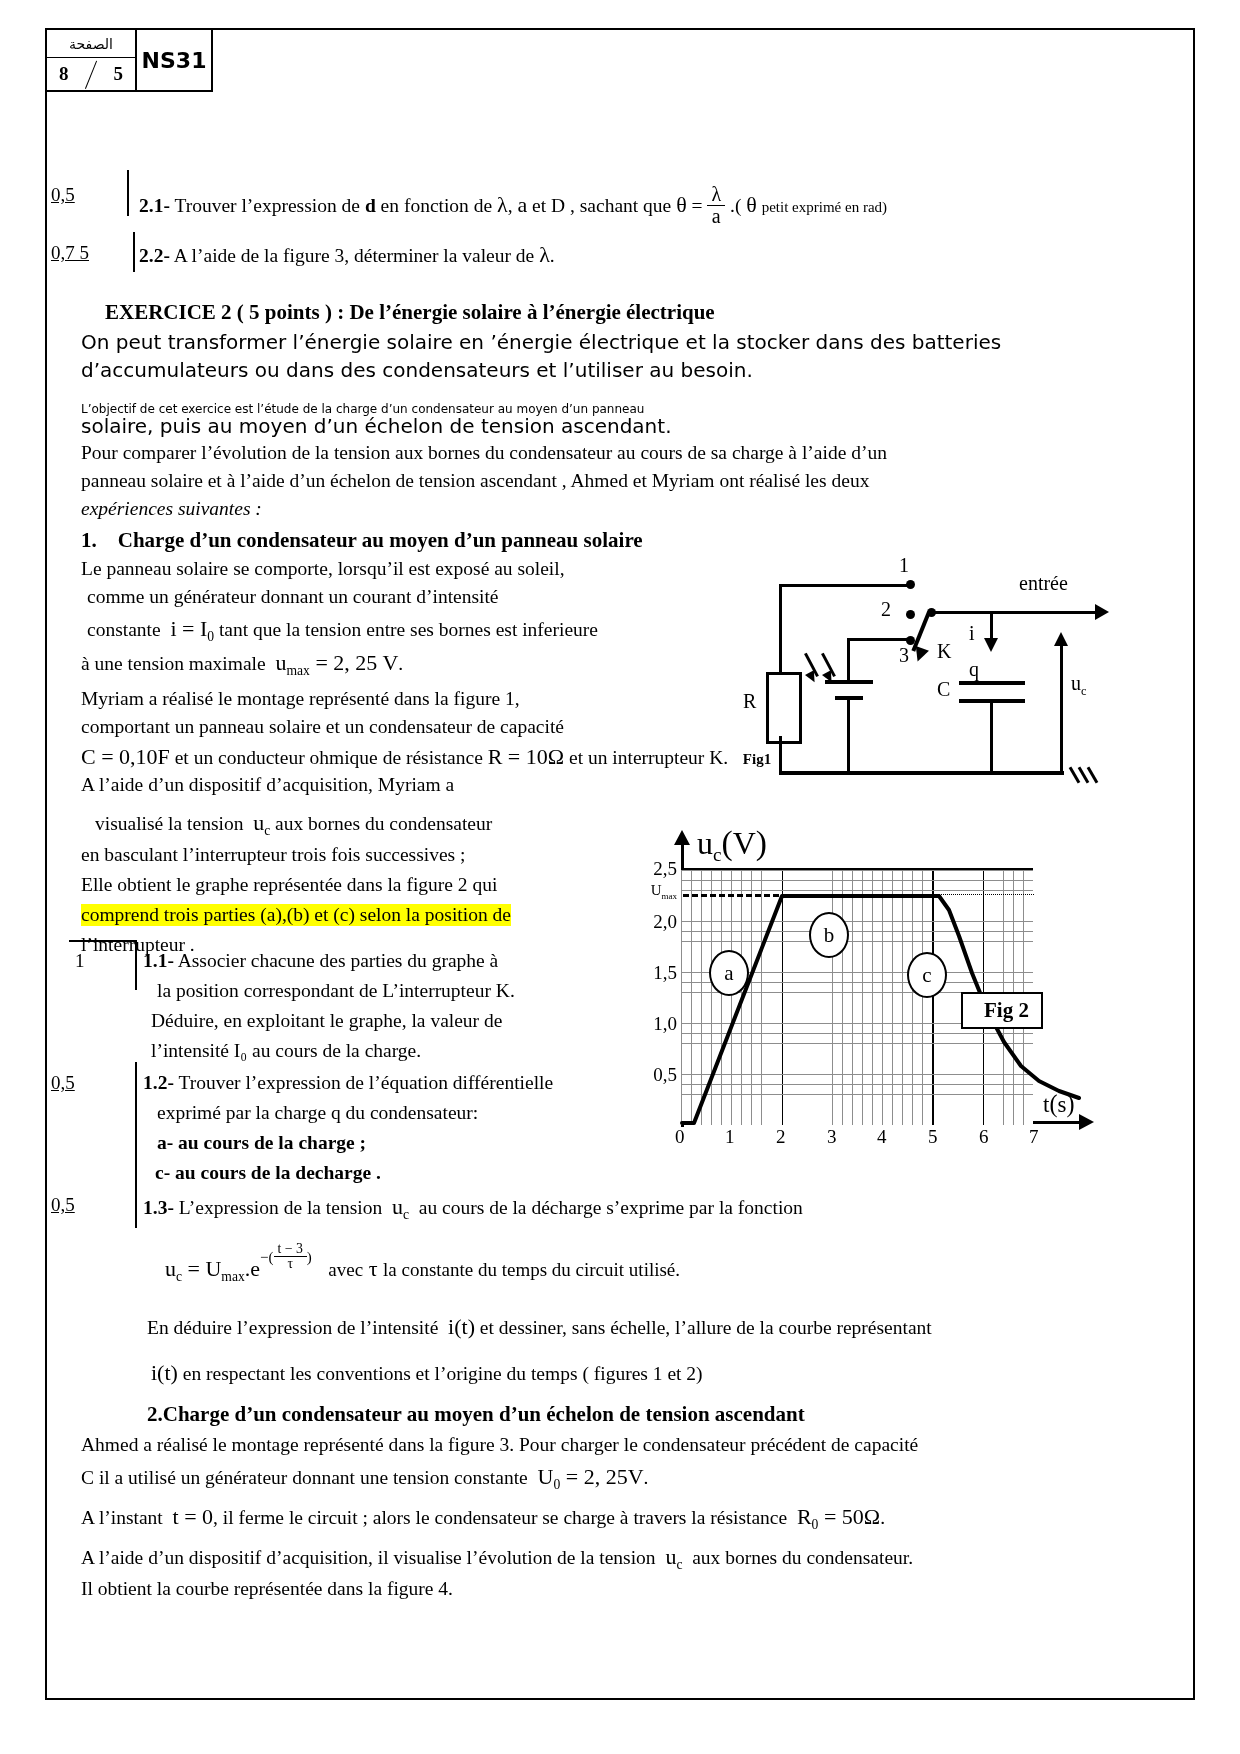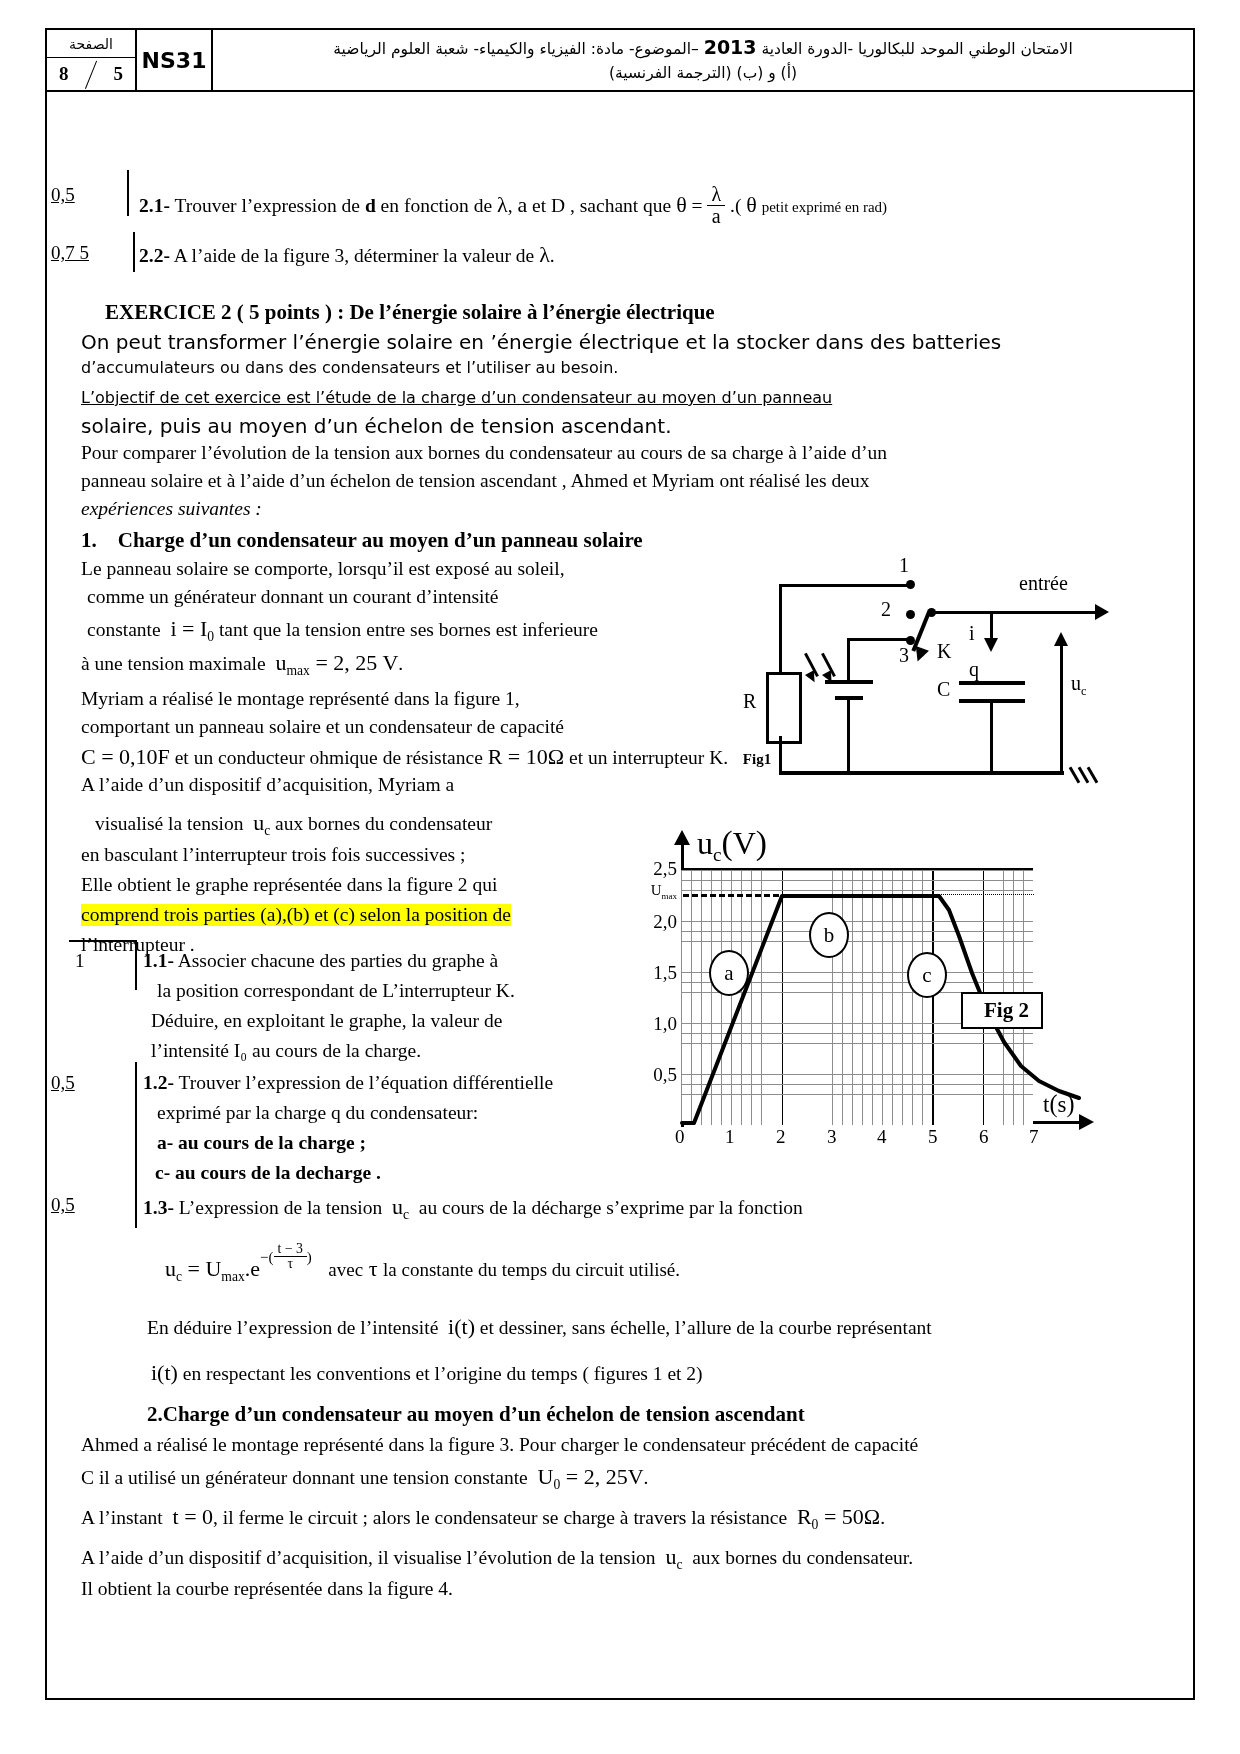--- a/index.html
+++ b/index.html
@@ -72,28 +72,20 @@
   <div class="hdr">
     <div class="hdr-page">
       <div class="lbl">الصفحة</div>
       <div class="num">
         <span>8</span>
         <span class="slash"></span>
         <span>5</span>
       </div>
     </div>
     <div class="hdr-code">NS31</div>
-    <div class="hdr-ttl">
-      <div>
-        <span>الامتحان الوطني الموحد للبكالوريا -الدورة العادية</span>
-        <span class="yr">2013</span>
-        <span>–الموضوع- مادة: الفيزياء والكيمياء- شعبة العلوم الرياضية</span>
-      </div>
-      <div>(أ) و (ب) (الترجمة الفرنسية)</div>
-    </div>
   </div>
 
   <div class="content">
 
     <div class="mark" style="left:4px;top:92px;"><u>0,5</u></div>
     <div class="vbar" style="left:80px;top:78px;height:46px;"></div>
     <div class="ln ser" style="left:92px;top:92px;">
       <span class="b">2.1-</span>
       <span>Trouver l’expression de</span>
       <span class="b">d</span>
@@ -118,22 +110,22 @@
     <div class="vbar" style="left:86px;top:140px;height:40px;"></div>
     <div class="ln ser" style="left:92px;top:150px;">
       <span class="b">2.2-</span>
       <span>A  l’aide de la figure 3, déterminer la valeur de</span>
       <span class="big">λ</span><span>.</span>
     </div>
 
     <div class="ln ser b" style="left:58px;top:208px;font-size:21px;">EXERCICE 2 ( 5 points ) : De l’énergie solaire à l’énergie électrique</div>
 
     <div class="ln sans" style="left:34px;top:238px;font-size:20px;">On peut transformer l’énergie solaire en ’énergie électrique et la stocker  dans des batteries</div>
-    <div class="ln sans" style="left:34px;top:266px;font-size:16px;">d’accumulateurs ou dans des condensateurs et l’utiliser au besoin.</div>
-    <div class="ln sans" style="left:34px;top:296px;font-size:16px;text-decoration:underline;">L’objectif de cet exercice est l’étude de la charge d’un condensateur au moyen  d’un panneau</div>
+    <div class="ln sans" style="left:34px;top:266px;font-size:20px;">d’accumulateurs ou dans des condensateurs et l’utiliser au besoin.</div>
+    <div class="ln sans" style="left:34px;top:310px;font-size:12px;">L’objectif de cet exercice est l’étude de la charge d’un condensateur au moyen  d’un panneau</div>
     <div class="ln sans" style="left:34px;top:322px;font-size:20px;">solaire, puis au moyen d’un échelon de tension ascendant.</div>
     <div class="ln ser" style="left:34px;top:350px;">Pour comparer l’évolution de la tension aux bornes du condensateur au cours de sa charge à l’aide d’un</div>
     <div class="ln ser" style="left:34px;top:378px;">panneau solaire et à l’aide d’un échelon de tension ascendant , Ahmed et Myriam ont réalisé les deux</div>
     <div class="ln ser" style="left:34px;top:406px;font-style:italic;">expériences suivantes :</div>
 
     <div class="ln ser b" style="left:34px;top:436px;font-size:21px;">
       <span>1.</span>
       &nbsp;&nbsp;
       <span>Charge d’un condensateur au moyen d’un panneau solaire</span>
     </div>

